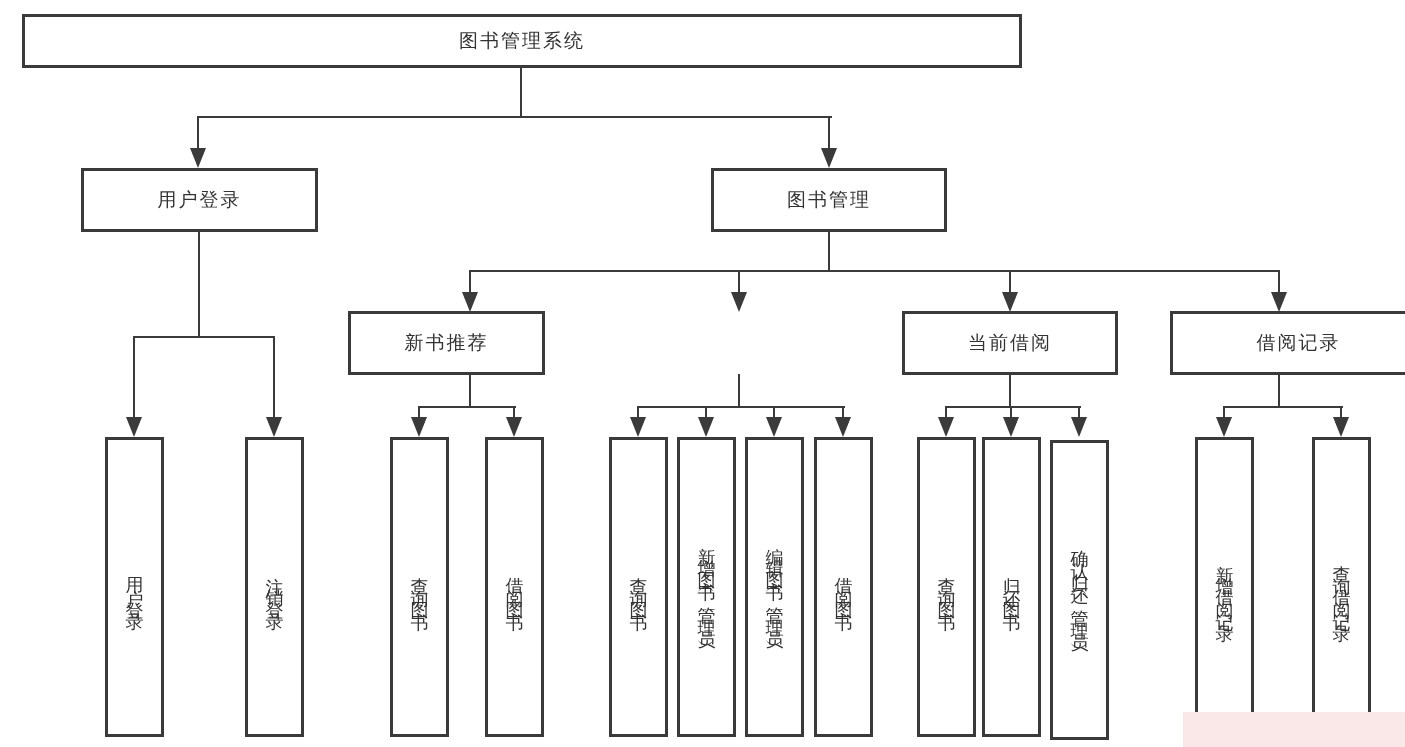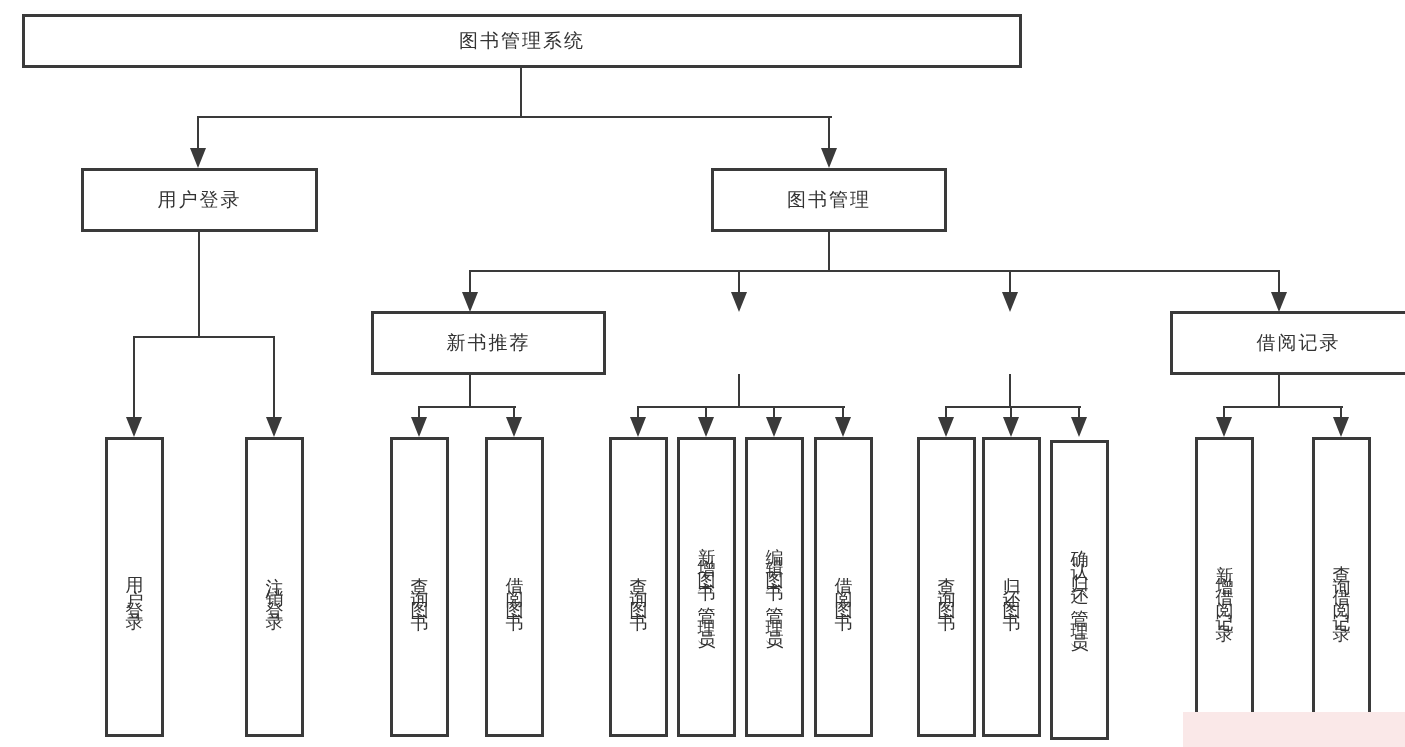--- a/index.html
+++ b/index.html
@@ -130,22 +130,25 @@
     <span class="hlabel">图书管理系统</span>
   </div>
 
   <div class="box" style="left:81px;top:168px;width:237px;height:64px;">
     <span class="hlabel">用户登录</span>
   </div>
   <div class="box" style="left:711px;top:168px;width:236px;height:64px;">
     <span class="hlabel">图书管理</span>
   </div>
 
-  <div class="box" style="left:371px;top:311px;width:235px;height:64px;">
+  <div class="box" style="left:348px;top:311px;width:197px;height:64px;">
     <span class="hlabel">新书推荐</span>
+  </div>
+  <div class="box" style="left:902px;top:311px;width:216px;height:64px;">
+    <span class="hlabel">当前借阅</span>
   </div>
   <div class="box" style="left:1170px;top:311px;width:257px;height:64px;">
     <span class="hlabel">借阅记录</span>
   </div>
 
   <div class="box" style="left:105px;top:437px;width:59px;height:300px;">
     <span class="vlabel">用户登录</span>
   </div>
   <div class="box" style="left:245px;top:437px;width:59px;height:300px;">
     <span class="vlabel">注销登录</span>

